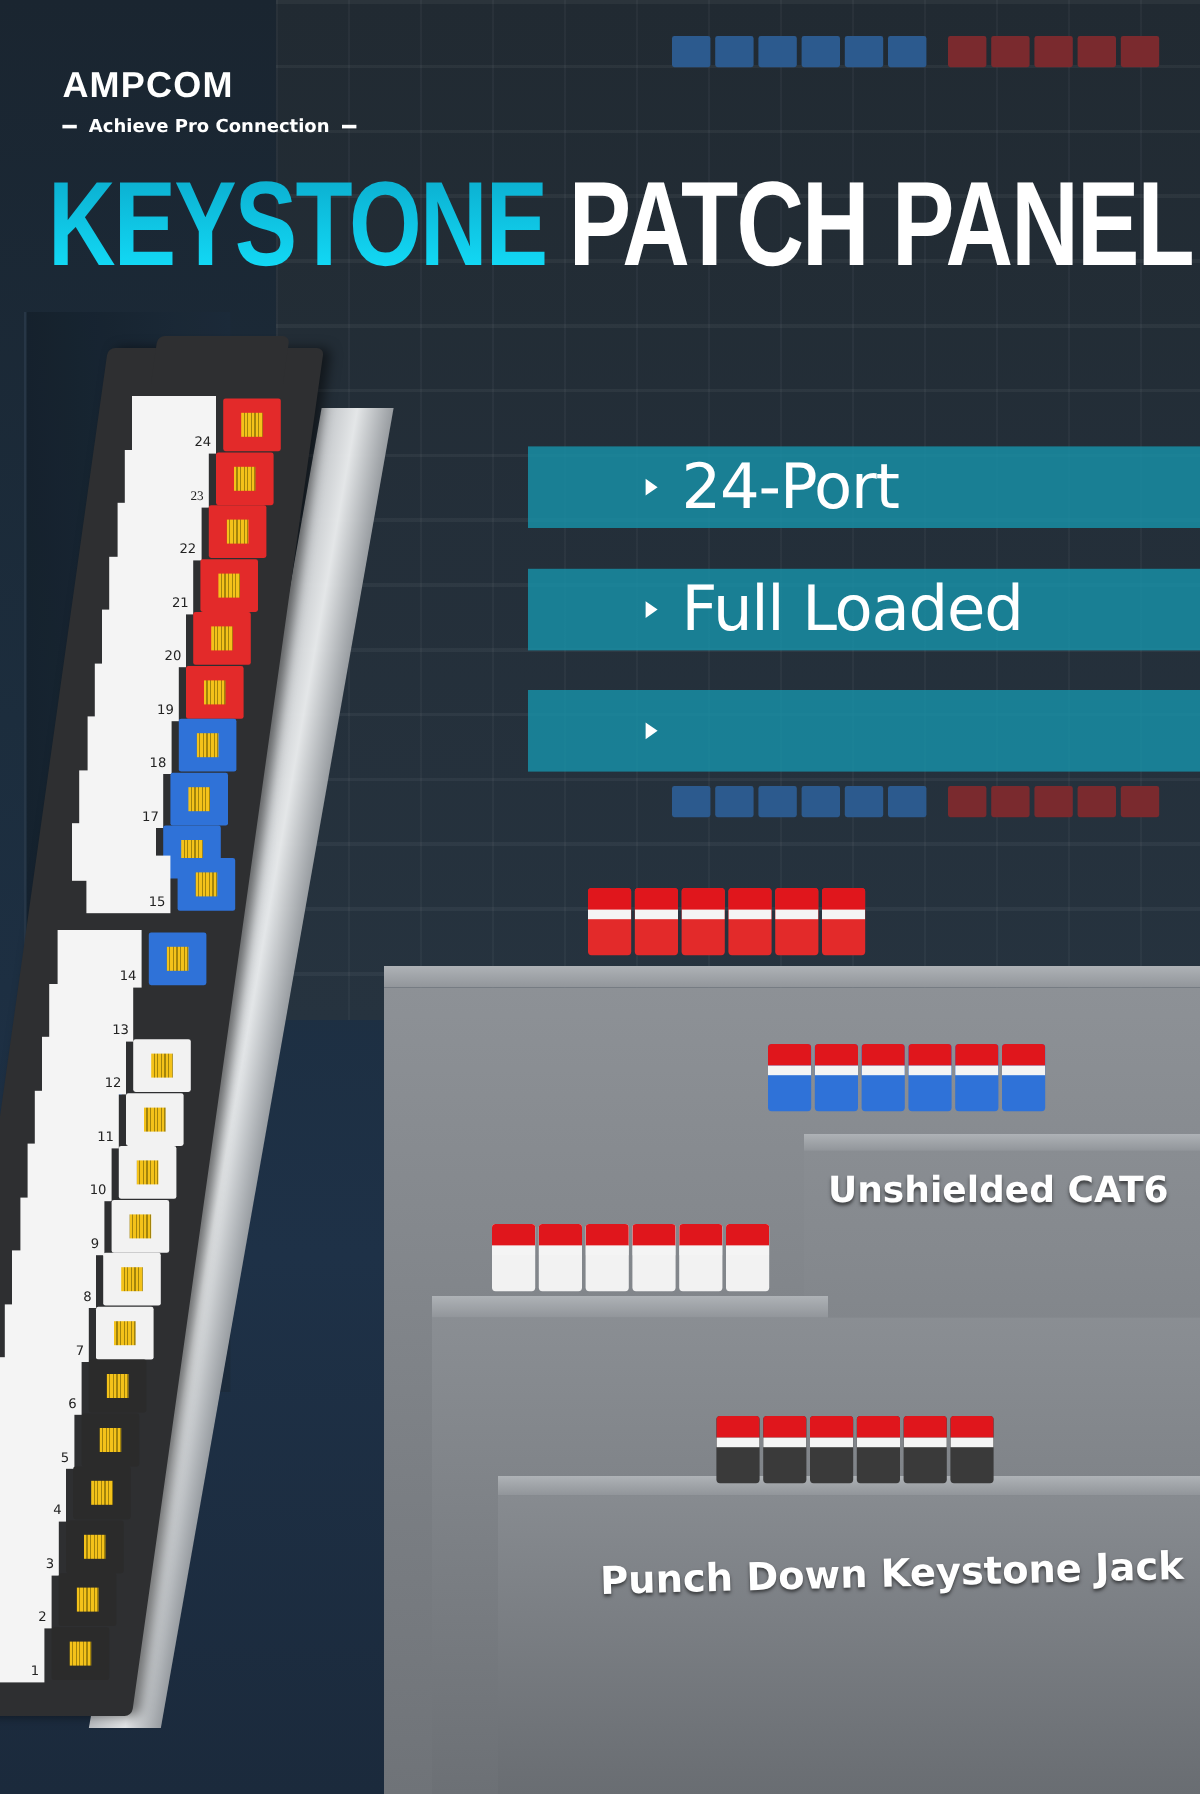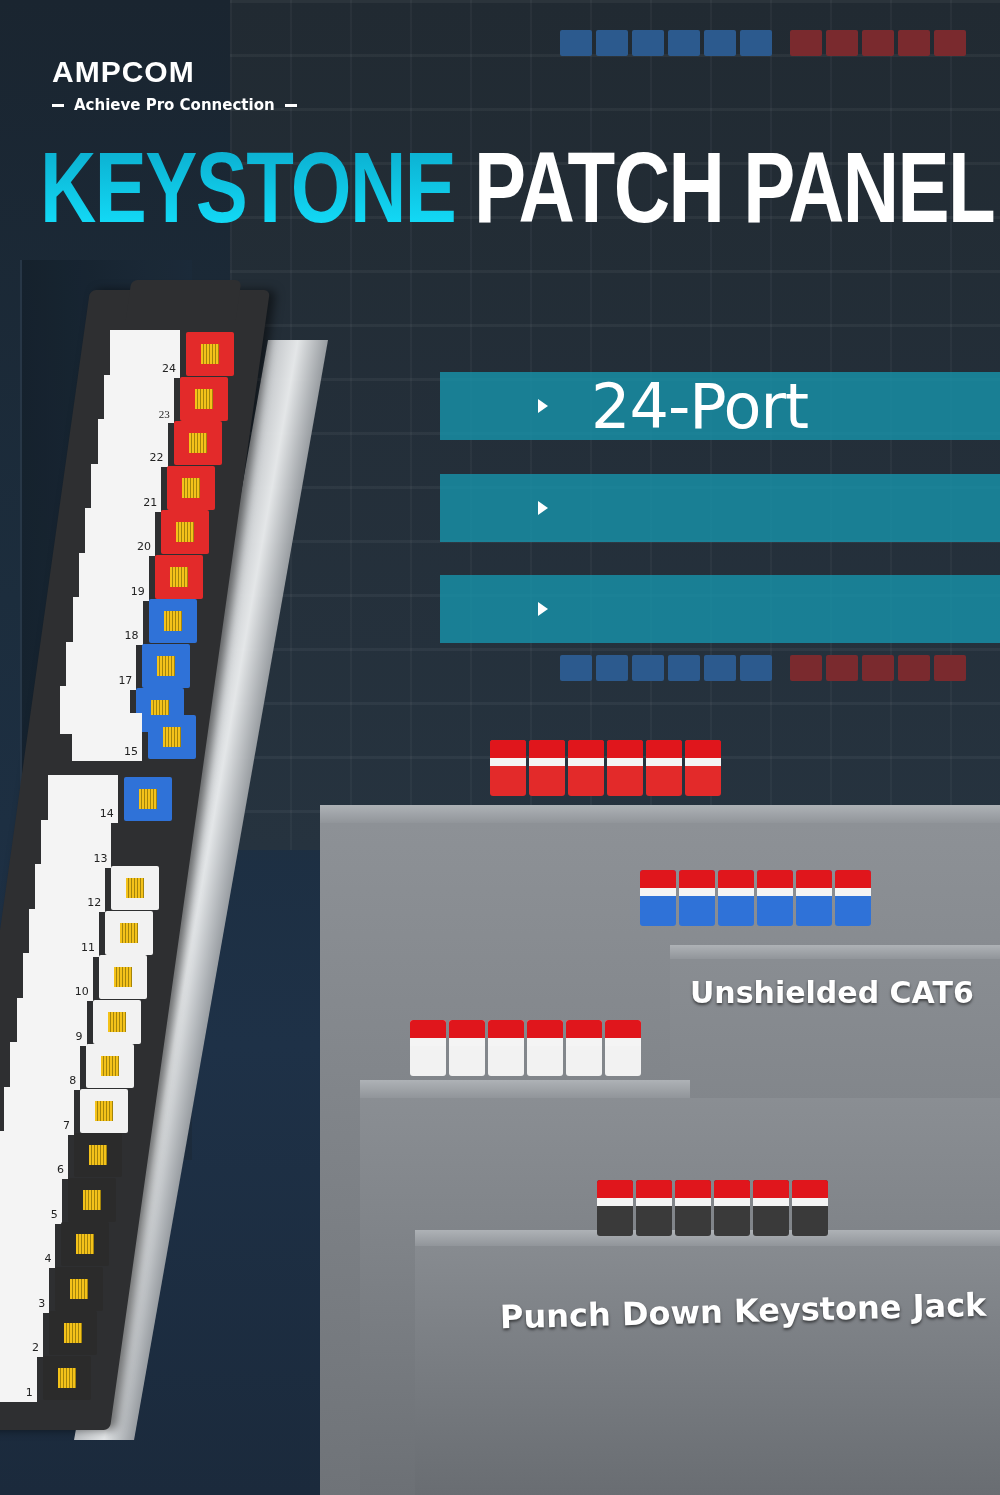--- a/index.html
+++ b/index.html
@@ -19,21 +19,21 @@
   .logo-main{font-family:"Liberation Sans",sans-serif;font-weight:900;font-size:30px;letter-spacing:1px;line-height:44px;}
   .logo-tag{display:flex;align-items:center;gap:10px;font-size:15px;font-weight:bold;margin-top:2px;}
   .logo-tag .dash{width:12px;height:3px;background:#fff;}
   .headline{position:absolute;left:40px;top:132px;font-family:"Liberation Sans",sans-serif;font-weight:bold;
     font-size:100px;line-height:110px;letter-spacing:-2px;transform:scaleX(0.78);transform-origin:left;white-space:nowrap;}
   .hl-a{background:linear-gradient(180deg,#0aa6c8,#14e4ff);-webkit-background-clip:text;background-clip:text;color:transparent;}
   .hl-b{color:#fff;margin-left:24px;}
   .band{position:absolute;left:440px;width:560px;height:68px;background:rgba(23,145,168,0.82);
     display:flex;align-items:center;color:#fff;}
   .band .tri{width:0;height:0;border-top:7px solid transparent;border-bottom:7px solid transparent;border-left:10px solid #fff;margin-left:98px;margin-right:20px;}
-  .band .txt{font-family:"DejaVu Sans",sans-serif;font-size:62px;font-weight:500;letter-spacing:-1px;margin-left:23px;}
+  .band .txt{font-family:"DejaVu Sans",sans-serif;font-size:52px;font-weight:500;letter-spacing:-1px;}
   .step{position:absolute;background:linear-gradient(180deg,#8d9196,#6f7378);}
   .step-top{position:absolute;background:linear-gradient(180deg,#aeb2b6,#91959a);}
   .step-label{position:absolute;color:#fff;font-family:"DejaVu Sans",sans-serif;font-weight:bold;
     text-shadow:0 2px 3px rgba(0,0,0,0.55);white-space:nowrap;}
   .jackrow{position:absolute;display:flex;gap:3px;}
   .jack{width:36px;height:56px;border-radius:3px;position:relative;overflow:hidden;}
   .jack::before{content:"";position:absolute;left:0;right:0;top:0;height:18px;background:#e0161c;}
   .jack::after{content:"";position:absolute;left:0;right:0;top:18px;height:8px;background:#f4f4f4;}
   .panel{position:absolute;left:90px;top:290px;width:180px;height:1140px;background:#2e2f31;
     transform:skewX(-8deg);transform-origin:top left;border-radius:6px;box-shadow:6px 0 10px rgba(0,0,0,0.5);}
@@ -93,20 +93,21 @@
 <div class="headline">
   <span class="hl-a">KEYSTONE</span><span class="hl-b">PATCH PANEL</span>
 </div>
 
 <div class="band" style="top:372px;">
   <span class="tri"></span>
   <span class="txt">24-Port</span>
 </div>
 <div class="band" style="top:474px;">
   <span class="tri"></span>
+  <span class="txt">Full Loaded</span>
 </div>
 <div class="band" style="top:575px;">
   <span class="tri"></span>
 </div>
 
 <div class="step-top" style="left:320px;top:805px;width:680px;height:18px;"></div>
 <div class="step" style="left:320px;top:823px;width:680px;height:672px;"></div>
 <div class="step-top" style="left:670px;top:945px;width:330px;height:14px;"></div>
 <div class="step" style="left:670px;top:959px;width:330px;height:536px;background:linear-gradient(180deg,#898d92,#6f7378);"></div>
 <div class="step-top" style="left:360px;top:1080px;width:330px;height:18px;"></div>

